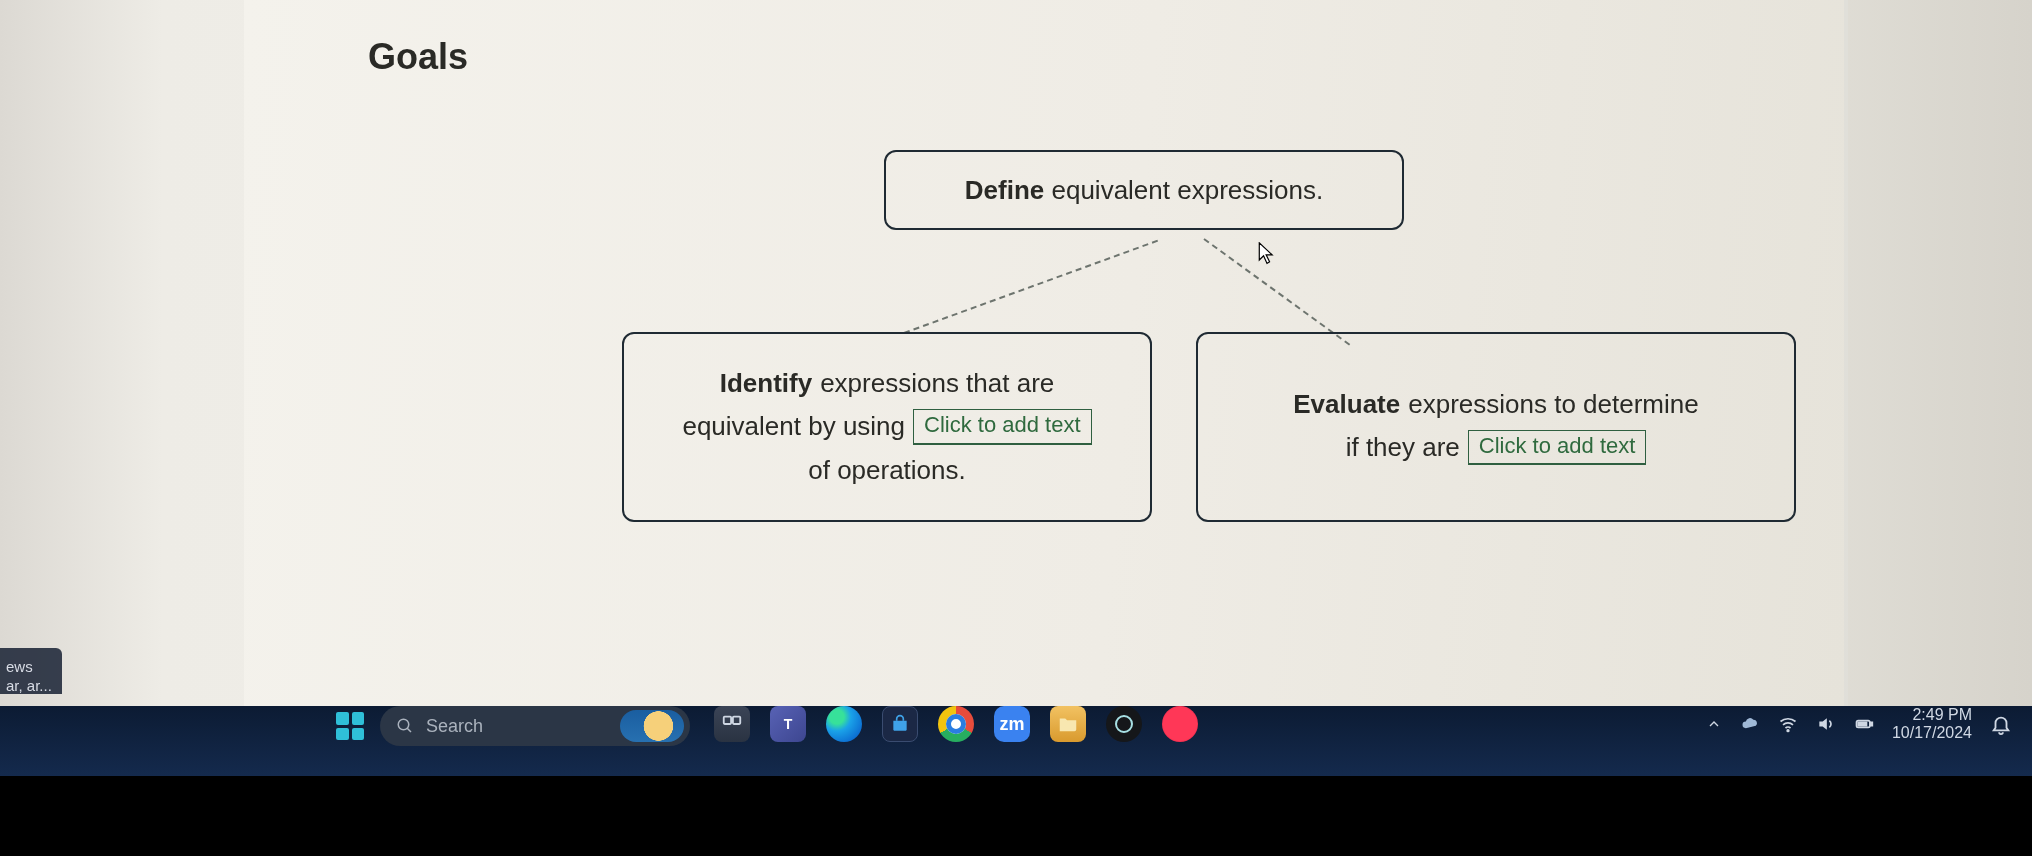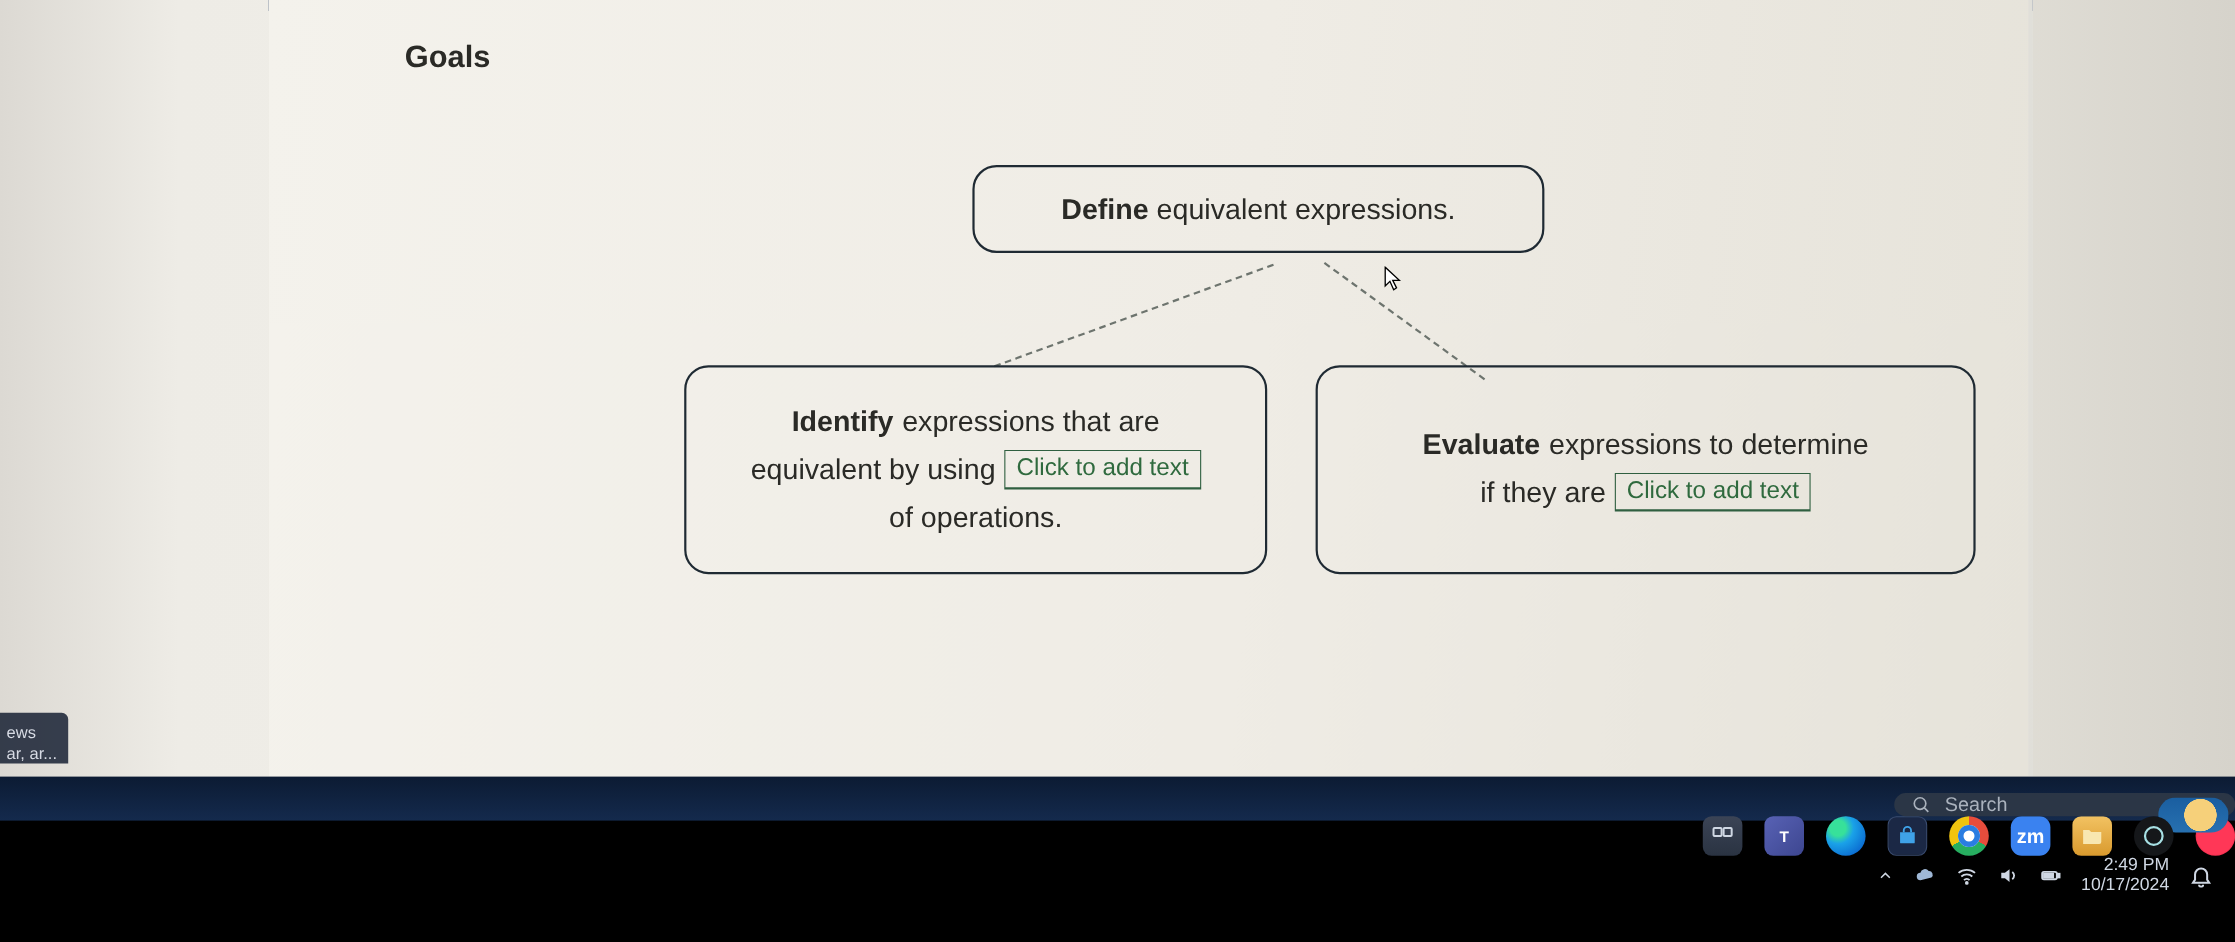--- a/index.html
+++ b/index.html
@@ -45,30 +45,30 @@
   .doc-top-dark {
     position: absolute;
     left: 244px; top: 0;
     width: 1604px; height: 10px;
     background: #1e3a6a;
   }
 
   .goals-title {
     position: absolute;
     left: 124px; top: 36px;
-    font-size: 28px;
+    font-size: 36px;
     font-weight: 700;
     color: #2a2a26;
   }
 
   
   .node {
     position: absolute;
     border: 2px solid #1f2a33;
-    border-radius: 22px;
+    border-radius: 12px;
     background: rgba(255,255,255,0.0);
     font-size: 26px;
     color: #2a2a26;
     padding: 16px 20px;
     text-align: center;
     display: flex;
     align-items: center;
     justify-content: center;
   }
   .node .bold { font-weight: 700; }
@@ -119,25 +119,24 @@
     left: 1014px; top: 242px;
     width: 18px; height: 24px;
     color: #1a1a1a;
   }
   .cursor svg { width: 100%; height: 100%; }
 
   
   .taskbar {
     position: absolute;
     left: 0; top: 706px;
-    width: 100%; height: 40px;
+    width: 100%; height: 70px;
     background: linear-gradient(#0c1b33, #142a4d);
     display: flex;
-    align-items: flex-end;
-    flex-direction: column;
+    align-items: flex-start;
   }
   .tb-left-gap { width: 330px; }
 
   .start-btn {
     width: 40px; height: 40px;
     margin: 0 10px 0 0;
     display: grid;
     grid-template-columns: 1fr 1fr;
     grid-template-rows: 1fr 1fr;
     gap: 3px;

